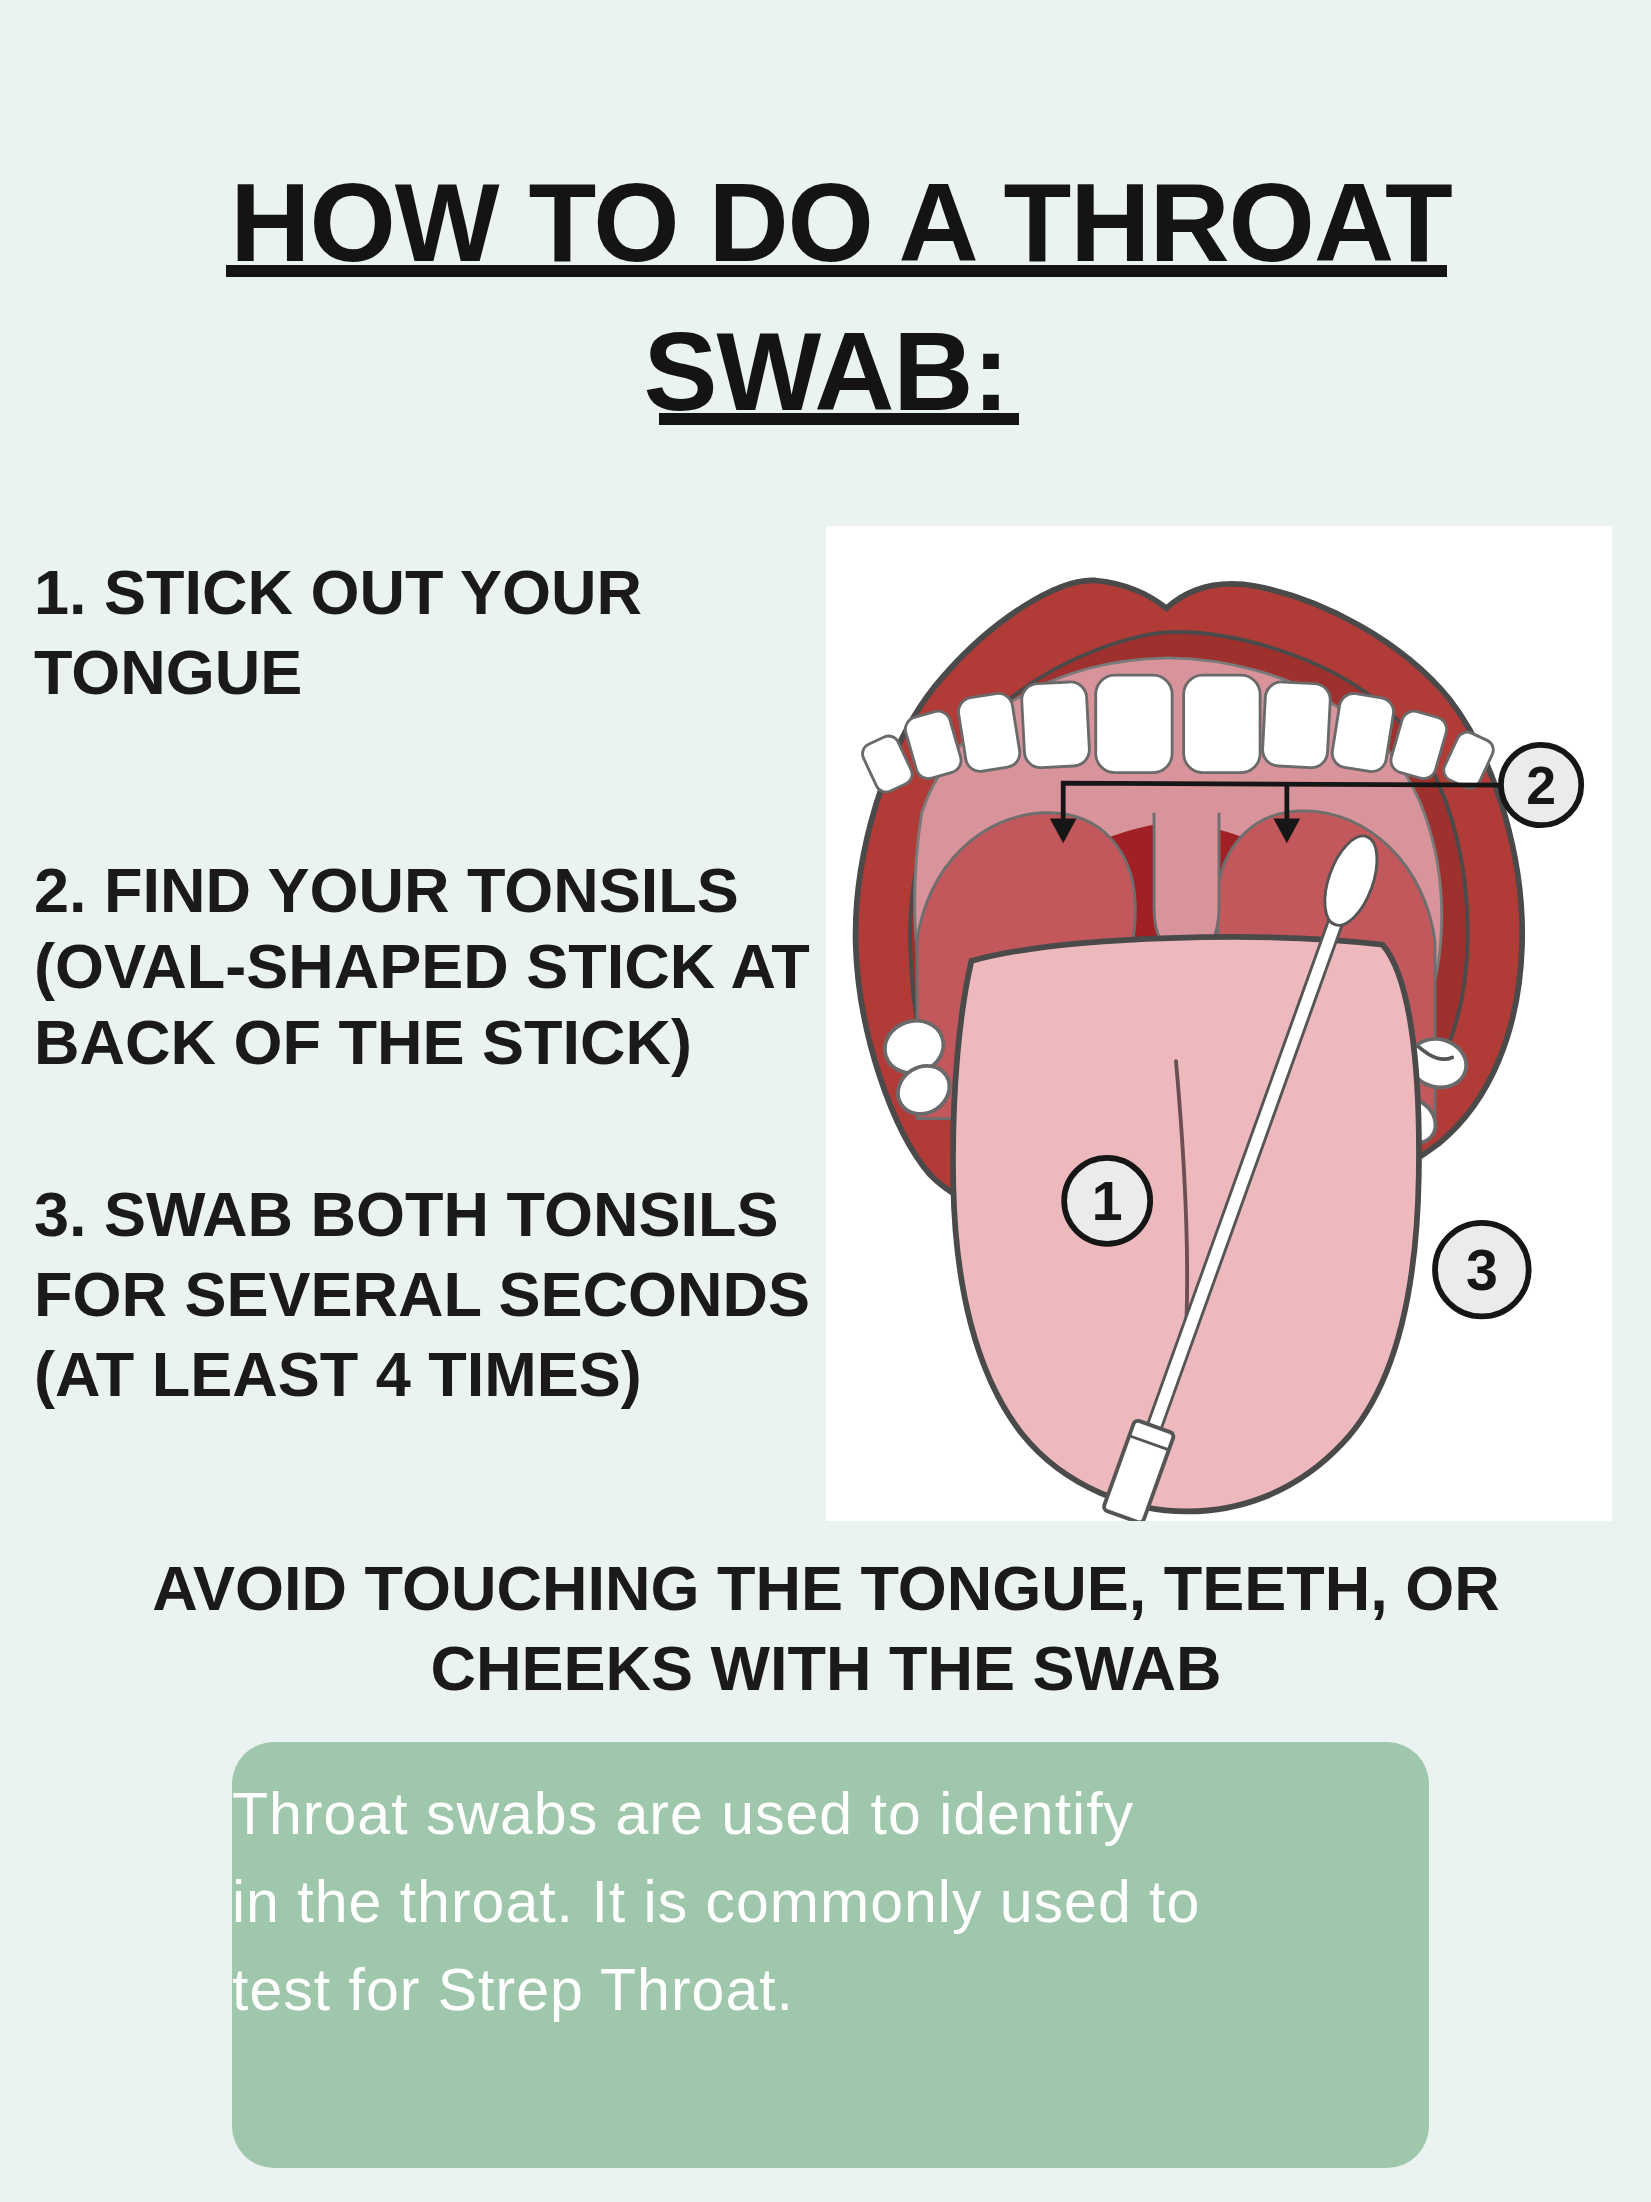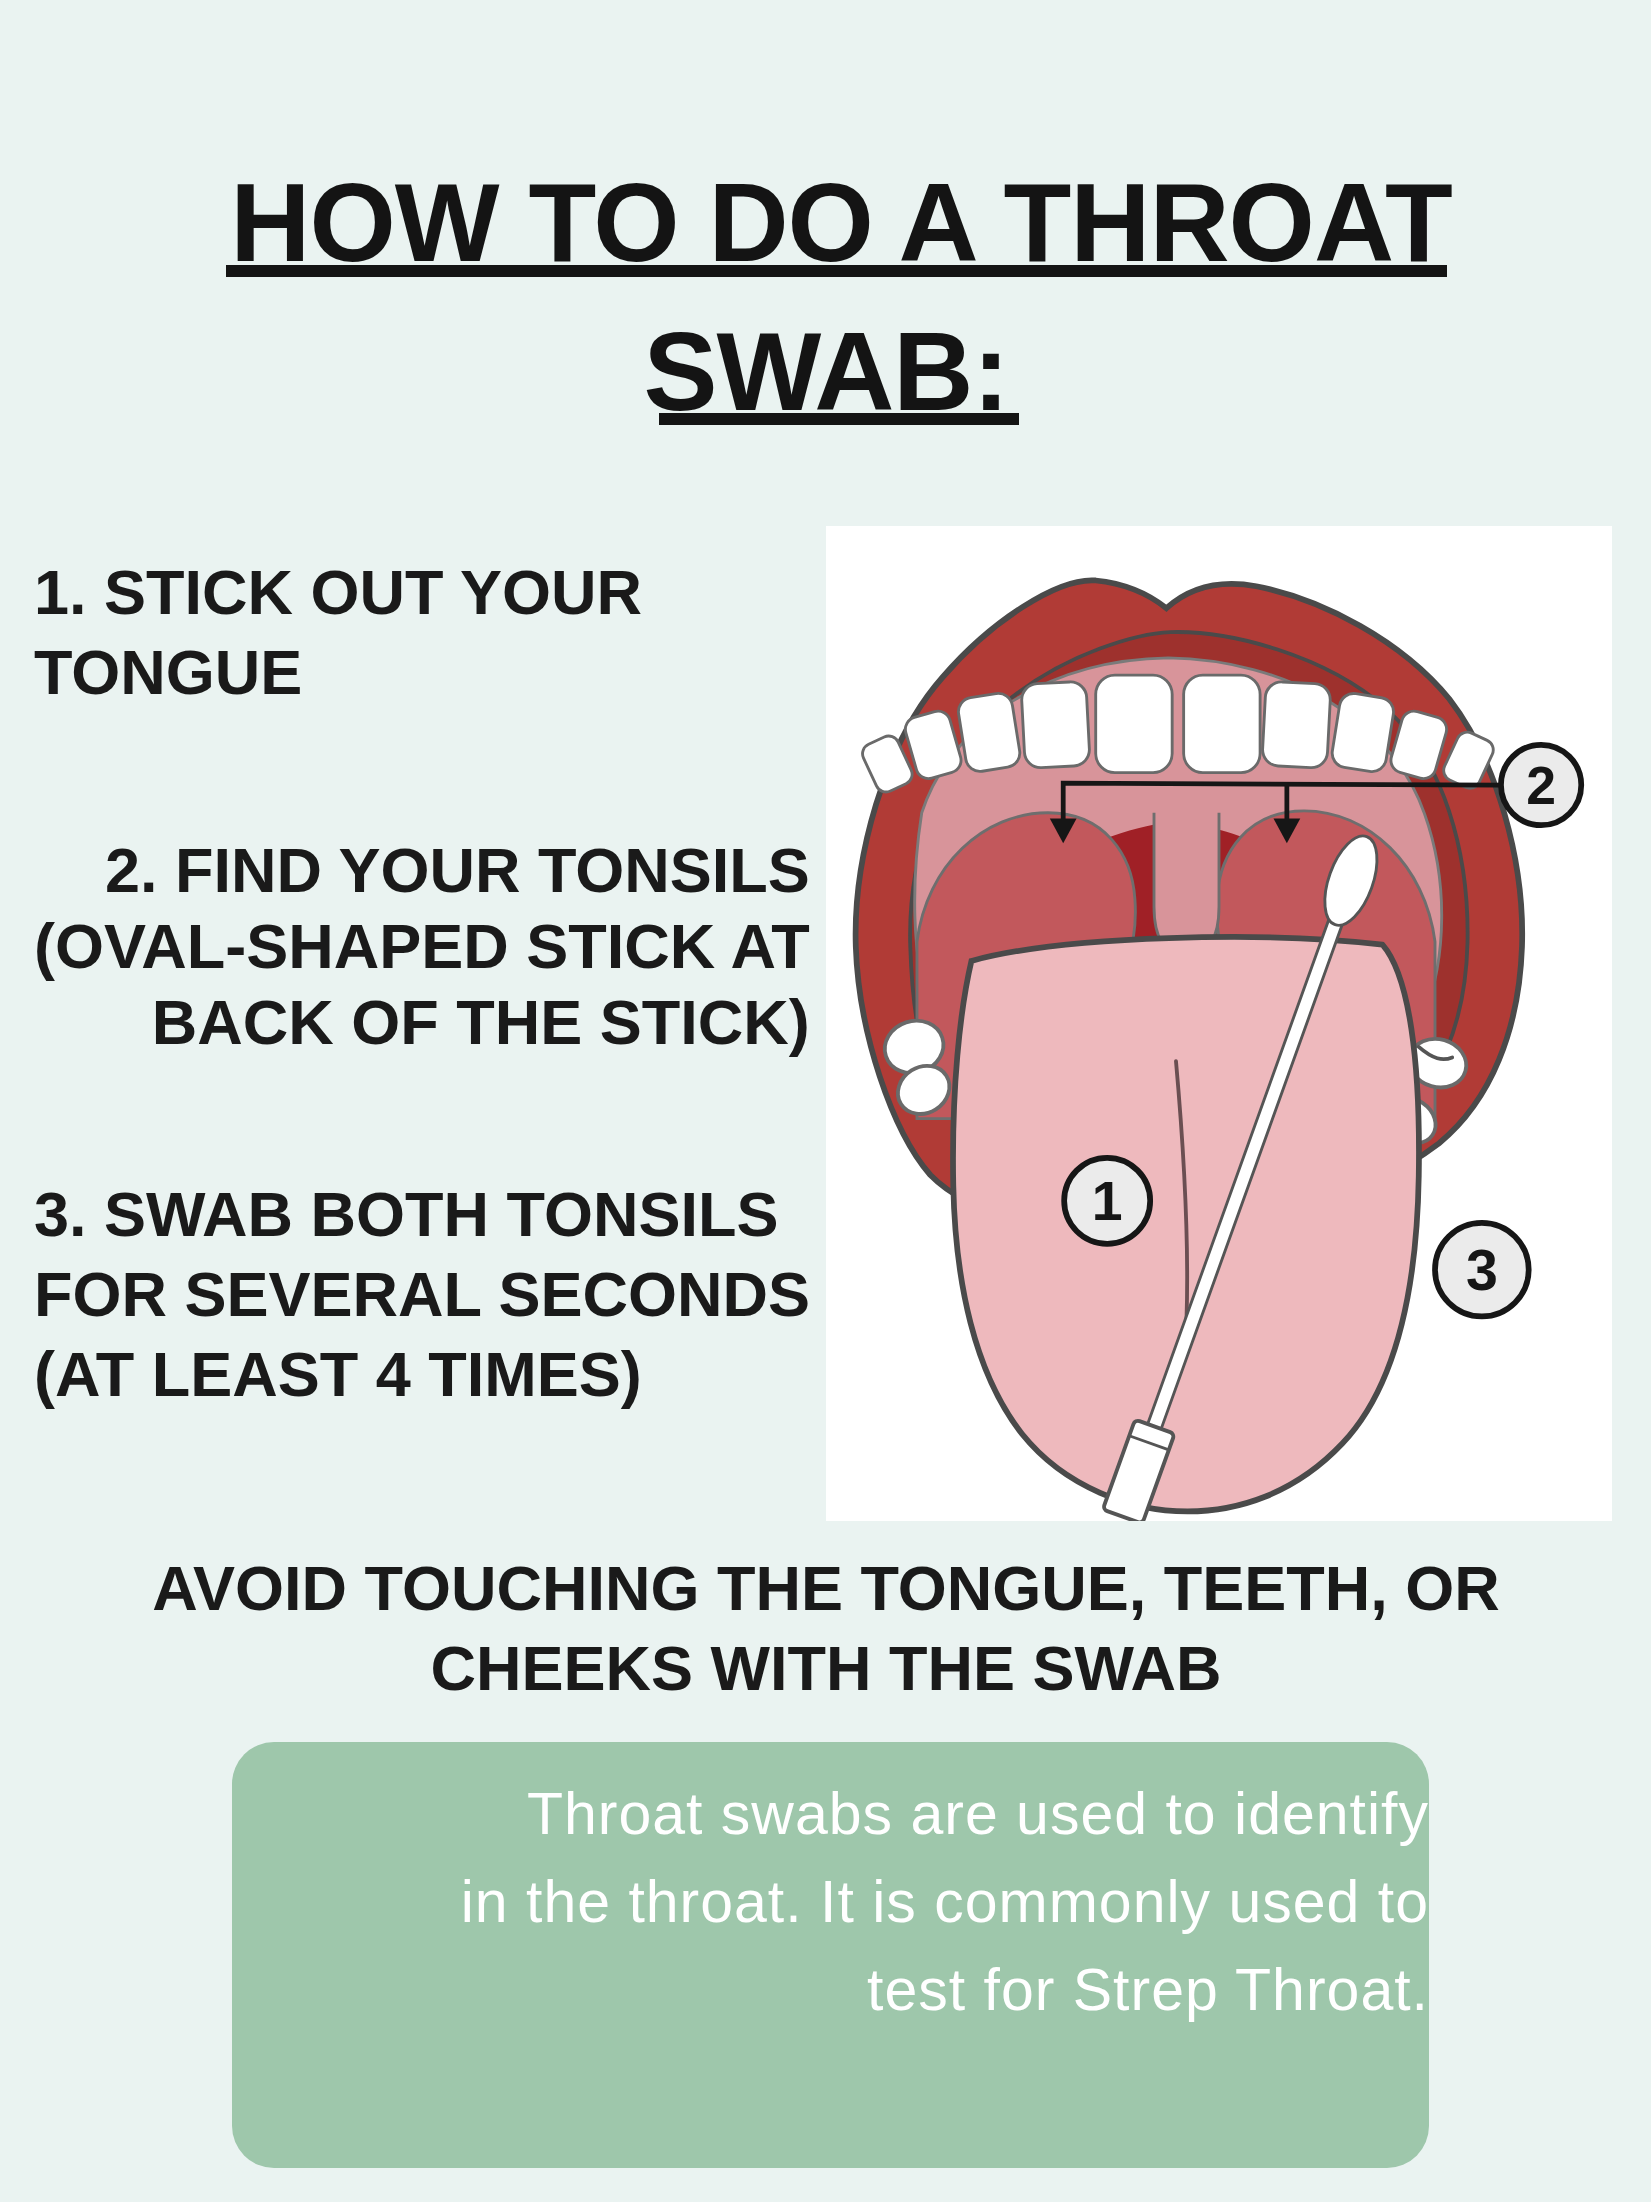--- a/index.html
+++ b/index.html
@@ -33,41 +33,41 @@
     background:#ffffff;z-index:2;
   }
   #diagram-box svg{display:block;width:786px;height:995px;}
   #info-box{
     left:232px;top:1742px;width:1197px;height:426px;
     background:#9ec7ab;border-radius:42px;
     box-sizing:border-box;padding-top:28px;
     z-index:2;
   }
   .info-line{
-    width:100%;text-align:right;
+    width:100%;text-align:left;
     font-size:59px;font-weight:300;line-height:88px;
     letter-spacing:1px;color:#ffffff;white-space:nowrap;
   }
 </style>
 </head>
 <body>
 
 <div id="poster">
 
   <div class="abs title-line" style="top:168px;margin-left:15px;">HOW TO DO A THROAT</div>
   <div class="abs title-underline" style="left:226px;top:265px;width:1221px;"></div>
   <div class="abs title-line" style="top:317px;">SWAB:</div>
   <div class="abs title-underline" style="left:659px;top:413px;width:360px;"></div>
 
   <div class="abs step" style="top:552px;">
     <div>1. STICK OUT YOUR</div>
     <div>TONGUE</div>
   </div>
 
-  <div class="abs step" style="top:832px;line-height:76px;text-align:right;">
+  <div class="abs step" style="top:852px;line-height:76px;">
     <div>2. FIND YOUR TONSILS</div>
     <div>(OVAL-SHAPED STICK AT</div>
     <div>BACK OF THE STICK)</div>
   </div>
 
   <div class="abs step" style="top:1174px;">
     <div>3. SWAB BOTH TONSILS</div>
     <div>FOR SEVERAL SECONDS</div>
     <div>(AT LEAST 4 TIMES)</div>
   </div>

